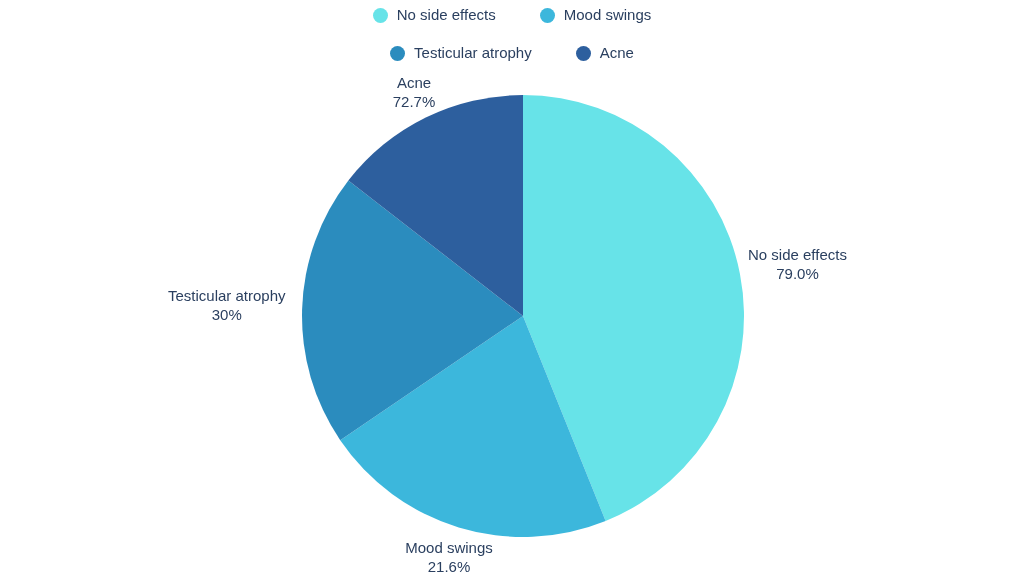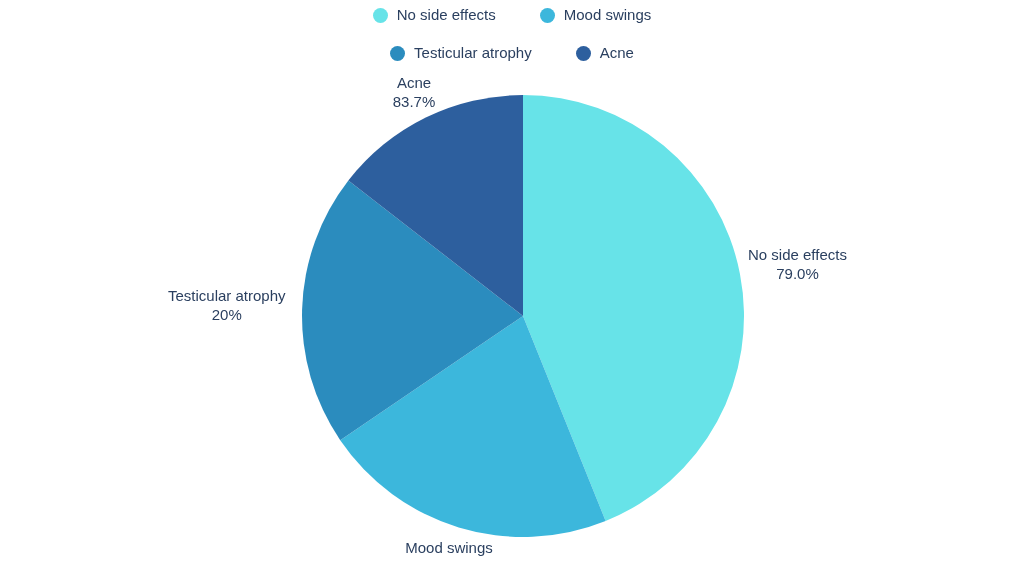--- a/index.html
+++ b/index.html
@@ -126,25 +126,26 @@
     </svg>
   </div>
 
   <div class="slice-label label-right">
     <span class="lbl-name">No side effects</span>
     <span class="lbl-pct">79.0%</span>
   </div>
 
   <div class="slice-label label-bottom">
     <span class="lbl-name">Mood swings</span>
+    <span class="lbl-pct">21.6%</span>
   </div>
 
   <div class="slice-label label-left">
     <span class="lbl-name">Testicular atrophy</span>
-    <span class="lbl-pct">20%</span>
+    <span class="lbl-pct">30%</span>
   </div>
 
   <div class="slice-label label-top">
     <span class="lbl-name">Acne</span>
-    <span class="lbl-pct">83.7%</span>
+    <span class="lbl-pct">72.7%</span>
   </div>
 
 </div>
 
 </body></html>

